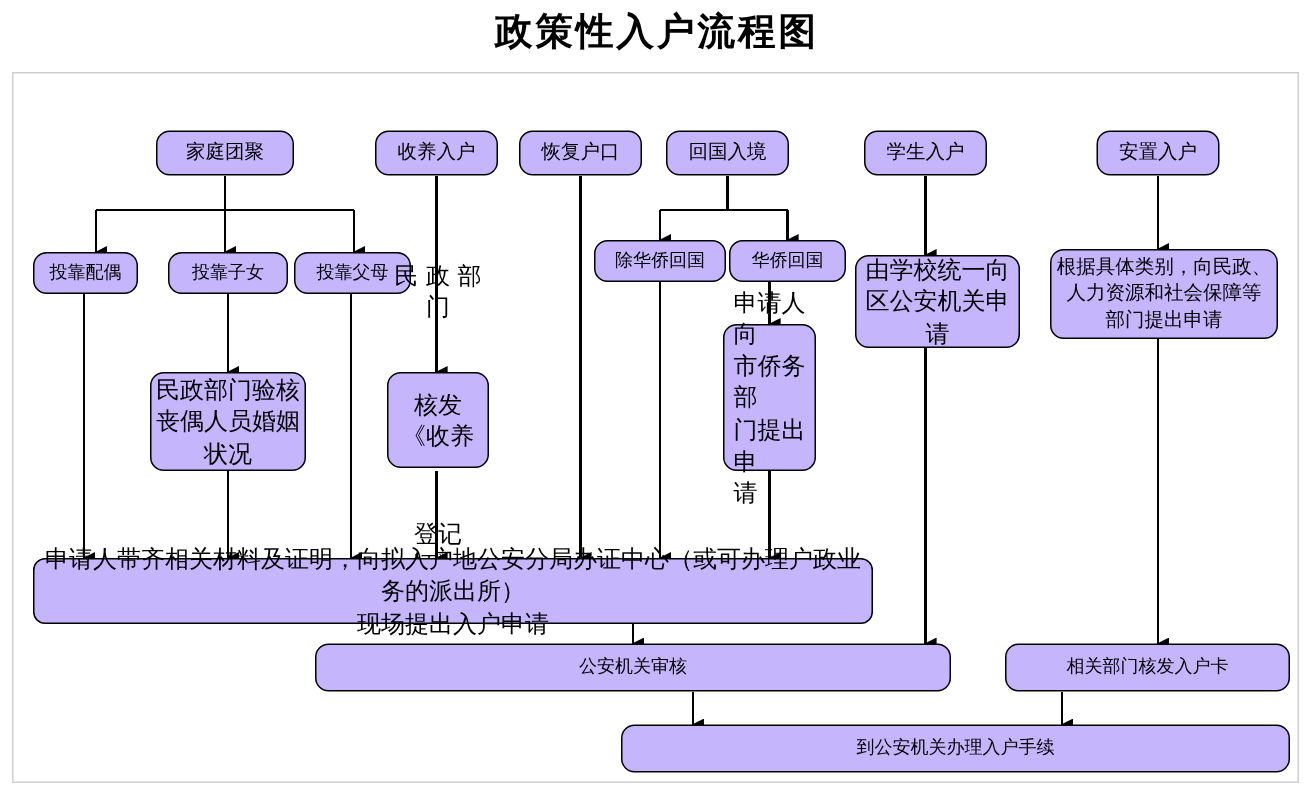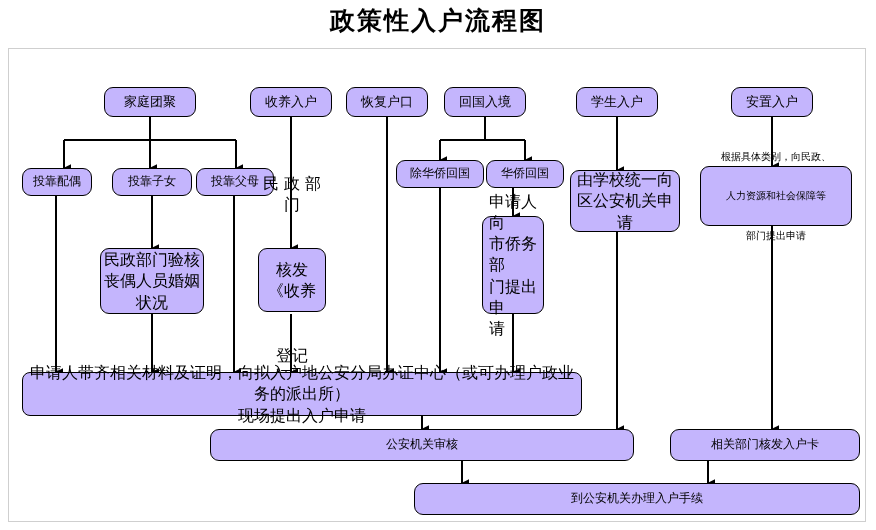--- a/index.html
+++ b/index.html
@@ -18,21 +18,21 @@
   .node{
     position:absolute;box-sizing:border-box;
     border:1.6px solid #000;border-radius:9px;background:#c4b5fd;
     display:flex;align-items:center;justify-content:center;text-align:center;
     font-family:"DejaVu Serif","Liberation Serif",serif;
     color:#000;line-height:1.32;padding:2px 3px;
   }
   .t13{font-size:13px;}
   .t12{font-size:12px;}
   .t11{font-size:16px;}
-  .t10{font-size:10px;gap:26px;}
+  .t10{font-size:13px;}
   .node span{display:block;width:100%;}
 </style>
 </head>
 <body>
 
 <div id="page">
 
   <div id="title">政策性入户流程图</div>
 
   <div id="outer-border"></div>

